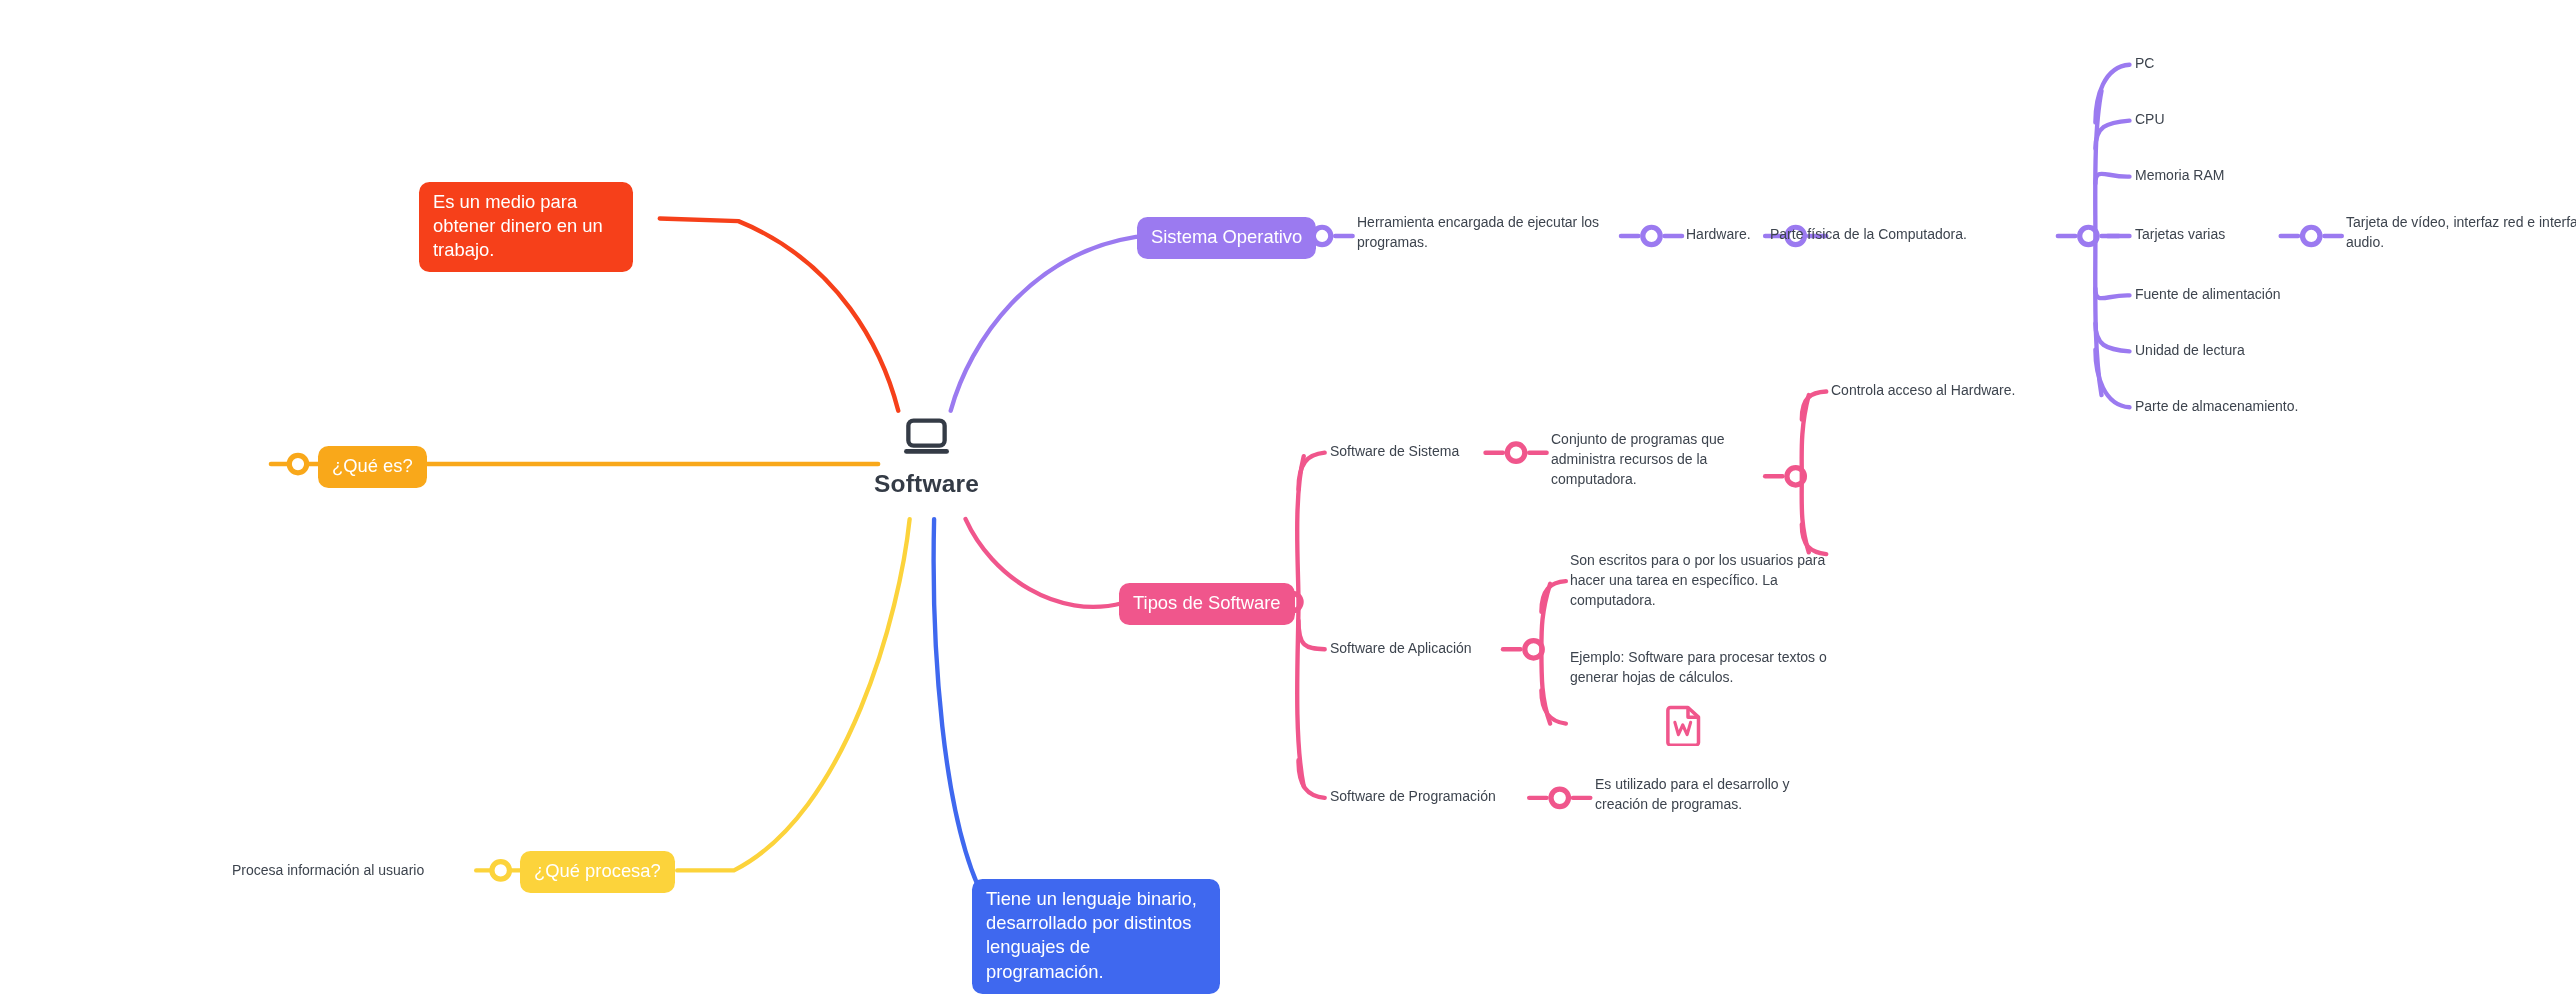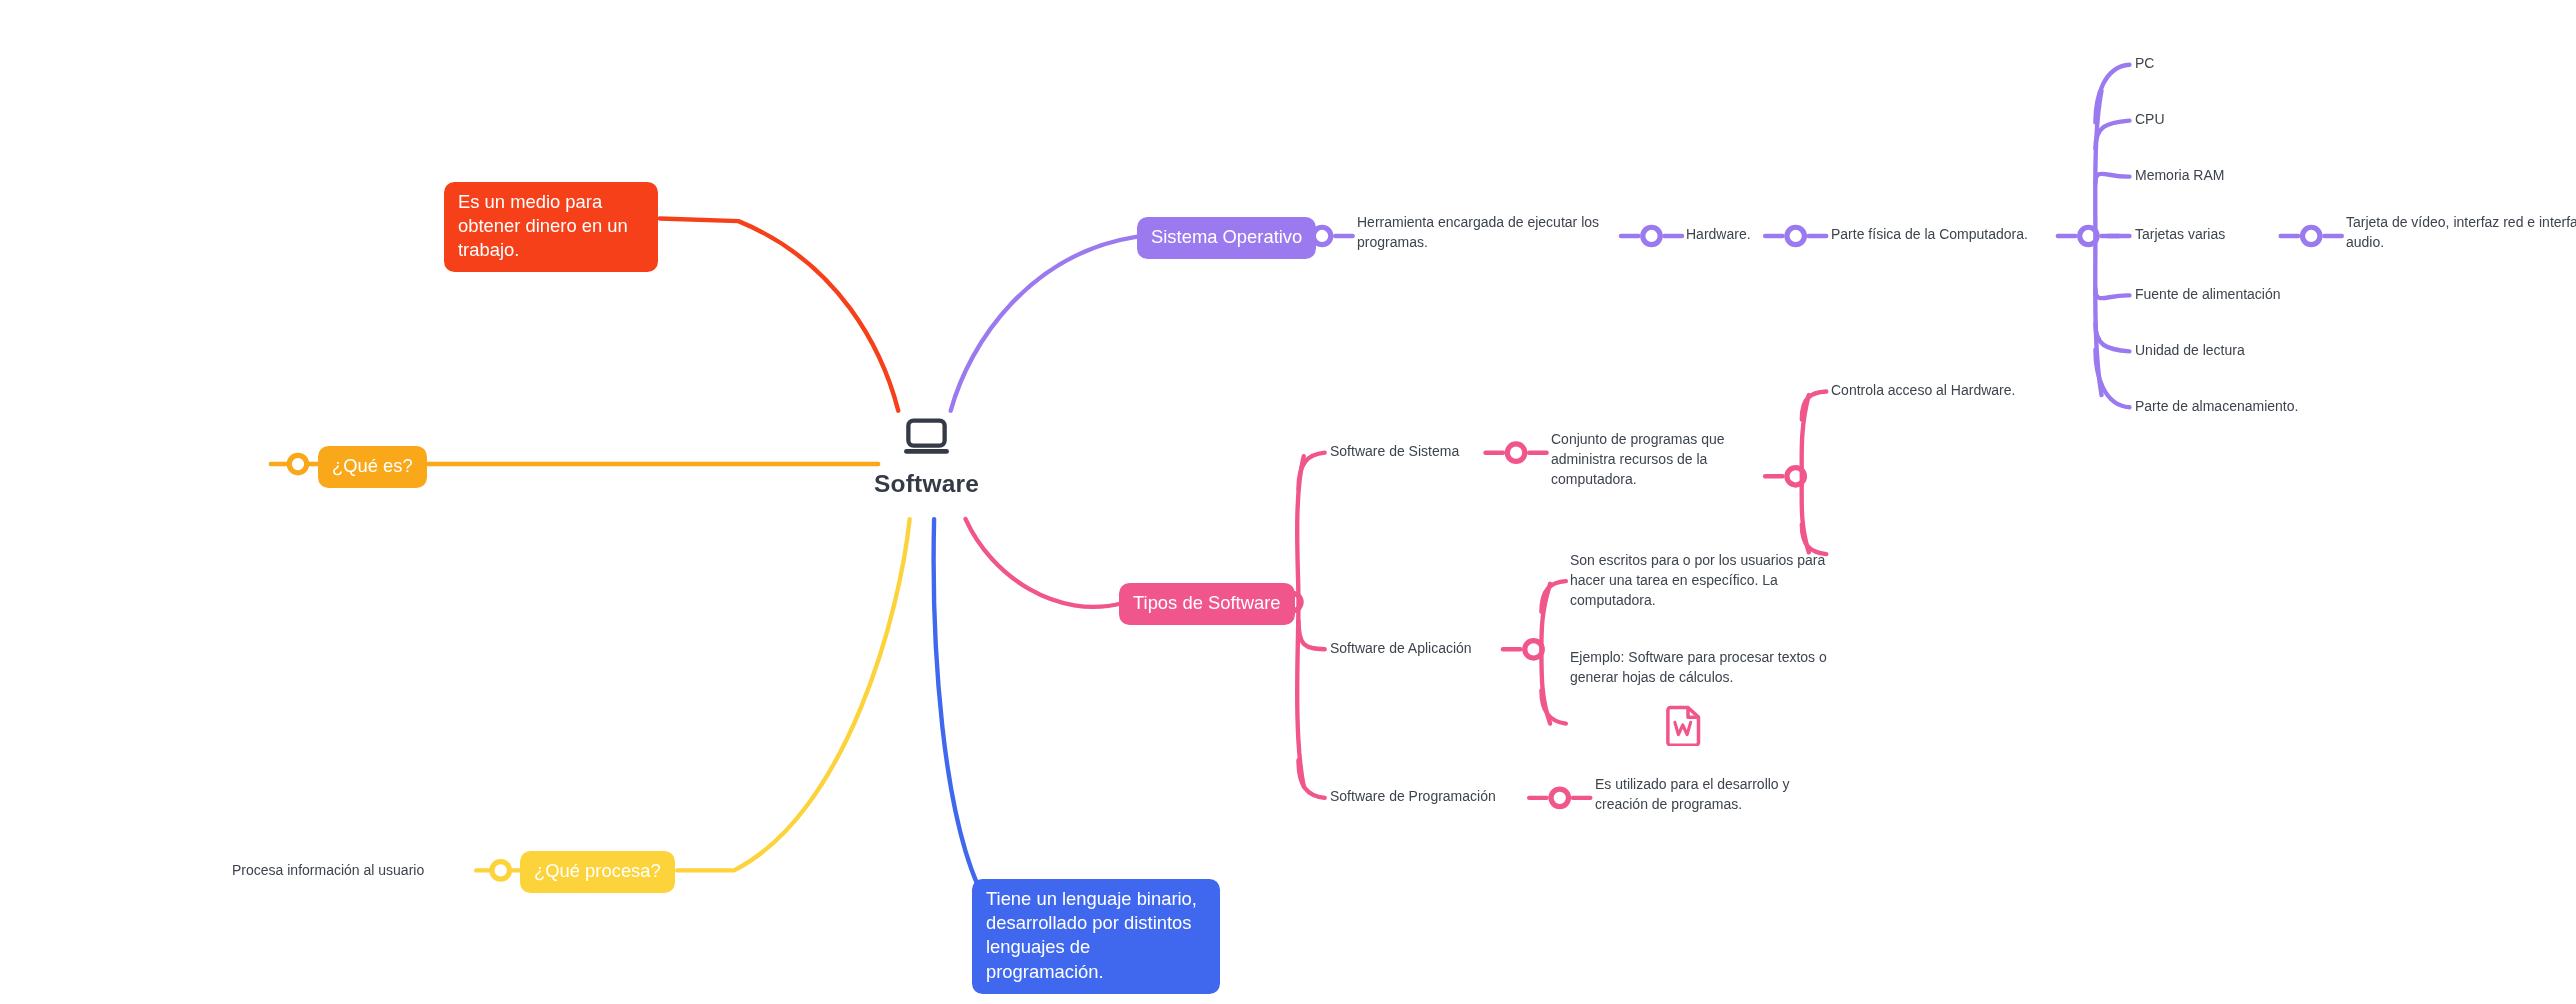--- a/index.html
+++ b/index.html
@@ -152,34 +152,34 @@
   </svg>
 
   <div class="node root" style="left:874px; top:418px; width:105px;">
     <svg class="laptop" width="49" height="38" viewBox="0 0 56 44" xmlns="http://www.w3.org/2000/svg">
       <rect x="7" y="3" width="42" height="29" rx="6" ry="6" fill="none" stroke="#343b46" stroke-width="5"></rect>
       <rect x="2" y="36" width="52" height="5.5" rx="2.75" ry="2.75" fill="#343b46"></rect>
     </svg>
     <div class="root-title">Software</div>
   </div>
 
-  <div class="node pill multiline" style="left:444px; top:182px; width:214px; background:#f6401a;">Es un medio para obtener dinero en un trabajo.</div>
+  <div class="node pill multiline" style="left:419px; top:182px; width:214px; background:#f6401a;">Es un medio para obtener dinero en un trabajo.</div>
 
   <div class="node pill" style="left:318px; top:446px; background:#f9a81a;">¿Qué es?</div>
 
   <div class="node pill" style="left:520px; top:851px; background:#fcd33b;">¿Qué procesa?</div>
   <div class="node label" style="left:232px; top:861px;">Procesa información al usuario</div>
 
   <div class="node pill multiline" style="left:972px; top:879px; width:248px; background:#3f68ef;">Tiene un lenguaje binario, desarrollado por distintos lenguajes de programación.</div>
 
   <div class="node pill" style="left:1137px; top:217px; background:#9b7af0;">Sistema Operativo</div>
   <div class="node label wrap" style="left:1357px; top:213px; width:280px;">Herramienta encargada de ejecutar los programas.</div>
 
   <div class="node label" style="left:1686px; top:225px;">Hardware.</div>
-  <div class="node label" style="left:1831px; top:225px;">Parte física de la Computadora.</div>
+  <div class="node label" style="left:1770px; top:225px;">Parte física de la Computadora.</div>
 
   <div class="node label" style="left:2135px; top:54px;">PC</div>
   <div class="node label" style="left:2135px; top:110px;">CPU</div>
   <div class="node label" style="left:2135px; top:166px;">Memoria RAM</div>
   <div class="node label" style="left:2135px; top:225px;">Tarjetas varias</div>
   <div class="node label wrap" style="left:2346px; top:213px; width:240px;">Tarjeta de vídeo, interfaz red e interfaz audio.</div>
   <div class="node label" style="left:2135px; top:285px;">Fuente de alimentación</div>
   <div class="node label" style="left:2135px; top:341px;">Unidad de lectura</div>
   <div class="node label" style="left:2135px; top:397px;">Parte de almacenamiento.</div>
 

